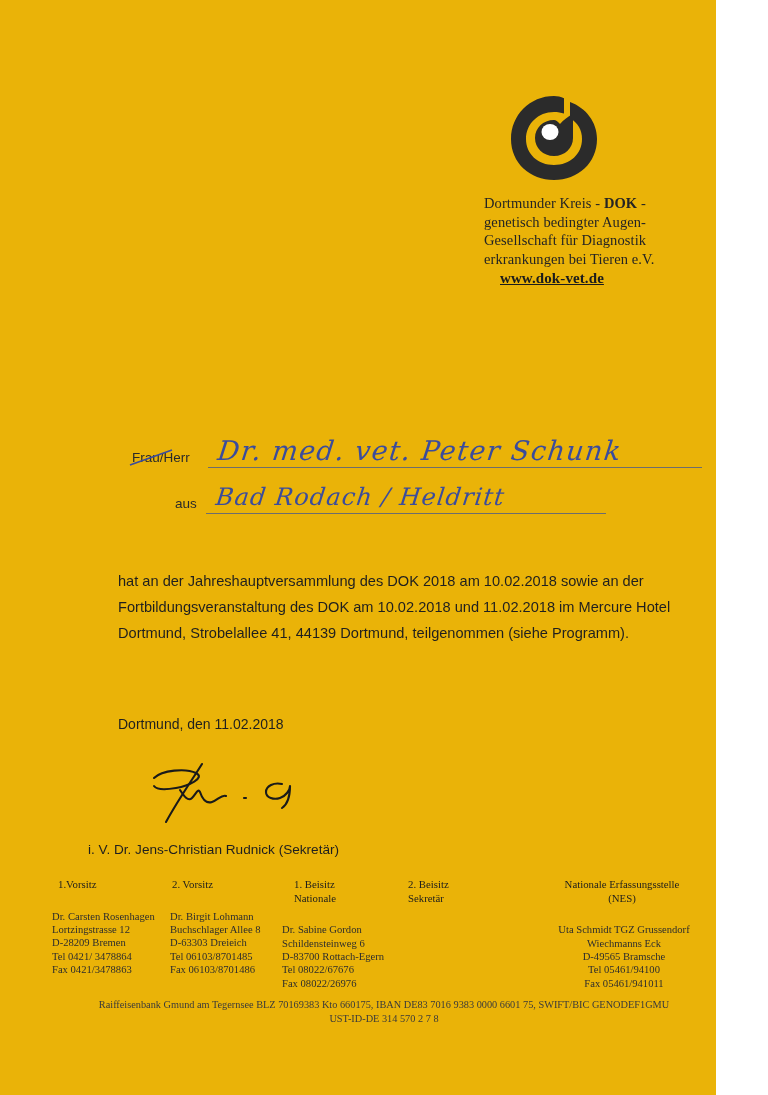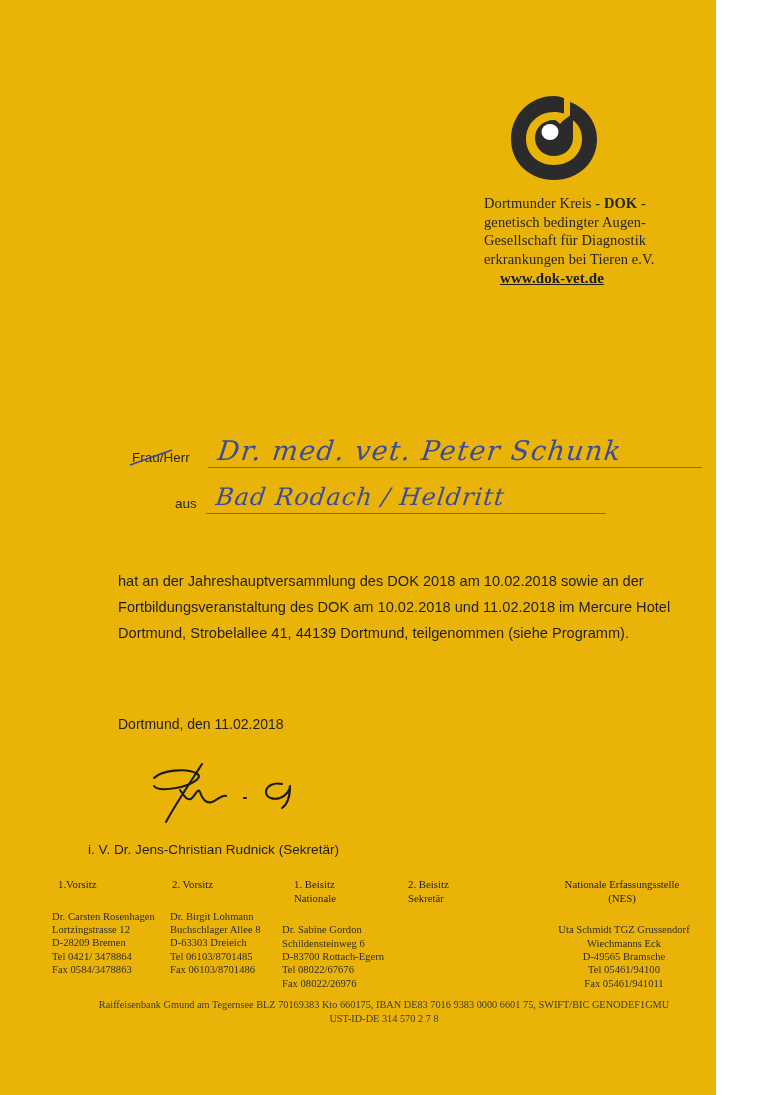--- a/index.html
+++ b/index.html
@@ -289,21 +289,21 @@
 
   <div id="footer-board">
 
     <div class="board-col">
       <div class="board-head">1.Vorsitz</div>
       <div class="board-lines">
         <div class="board-line">Dr. Carsten Rosenhagen</div>
         <div class="board-line">Lortzingstrasse 12</div>
         <div class="board-line">D-28209 Bremen</div>
         <div class="board-line">Tel 0421/ 3478864</div>
-        <div class="board-line">Fax 0584/3478863</div>
+        <div class="board-line">Fax 0421/3478863</div>
       </div>
     </div>
 
     <div class="board-col">
       <div class="board-head">2. Vorsitz</div>
       <div class="board-lines">
         <div class="board-line">Dr. Birgit Lohmann</div>
         <div class="board-line">Buchschlager Allee 8</div>
         <div class="board-line">D-63303 Dreieich</div>
         <div class="board-line">Tel 06103/8701485</div>

